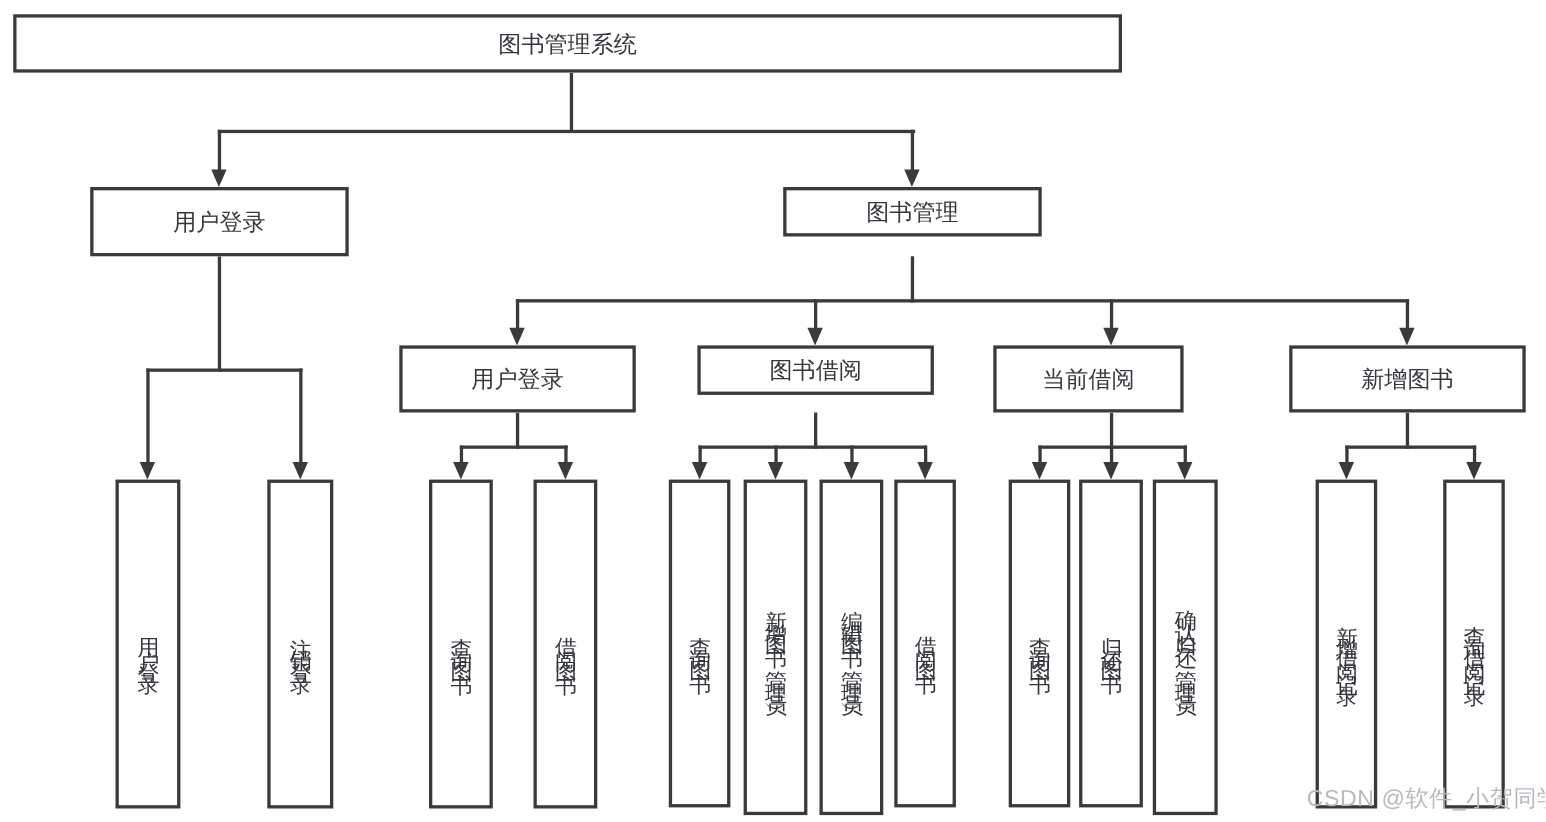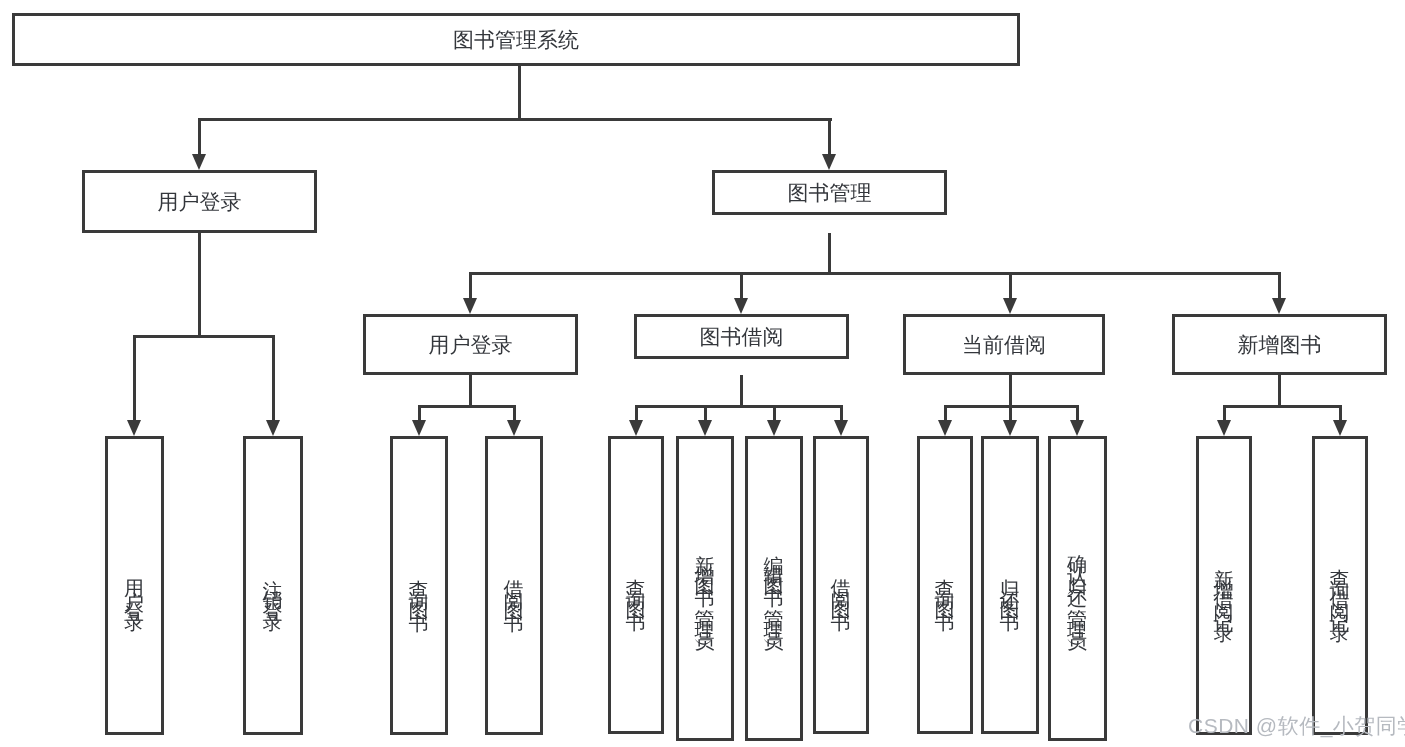--- a/index.html
+++ b/index.html
@@ -67,21 +67,21 @@
   <div class="arrow" style="left:463px;top:298px"></div>
   <div class="vline" style="left:740px;top:272px;height:28px"></div>
   <div class="arrow" style="left:734px;top:298px"></div>
   <div class="vline" style="left:1009px;top:272px;height:28px"></div>
   <div class="arrow" style="left:1003px;top:298px"></div>
   <div class="vline" style="left:1278px;top:272px;height:28px"></div>
   <div class="arrow" style="left:1272px;top:298px"></div>
 
   <div class="box" style="left:363px;top:314px;width:215px;height:61px">用户登录</div>
   <div class="box" style="left:634px;top:314px;width:215px;height:45px">图书借阅</div>
-  <div class="box" style="left:903px;top:314px;width:202px;height:61px">当前借阅</div>
+  <div class="box" style="left:903px;top:314px;width:173px;height:61px">当前借阅</div>
   <div class="box" style="left:1172px;top:314px;width:215px;height:61px">新增图书</div>
 
   <div class="vline" style="left:469px;top:375px;height:33px"></div>
   <div class="hline" style="left:418px;top:405px;width:98px"></div>
   <div class="vline" style="left:418px;top:405px;height:17px"></div>
   <div class="arrow" style="left:412px;top:420px"></div>
   <div class="vline" style="left:513px;top:405px;height:17px"></div>
   <div class="arrow" style="left:507px;top:420px"></div>
 
   <div class="vline" style="left:740px;top:375px;height:33px"></div>

